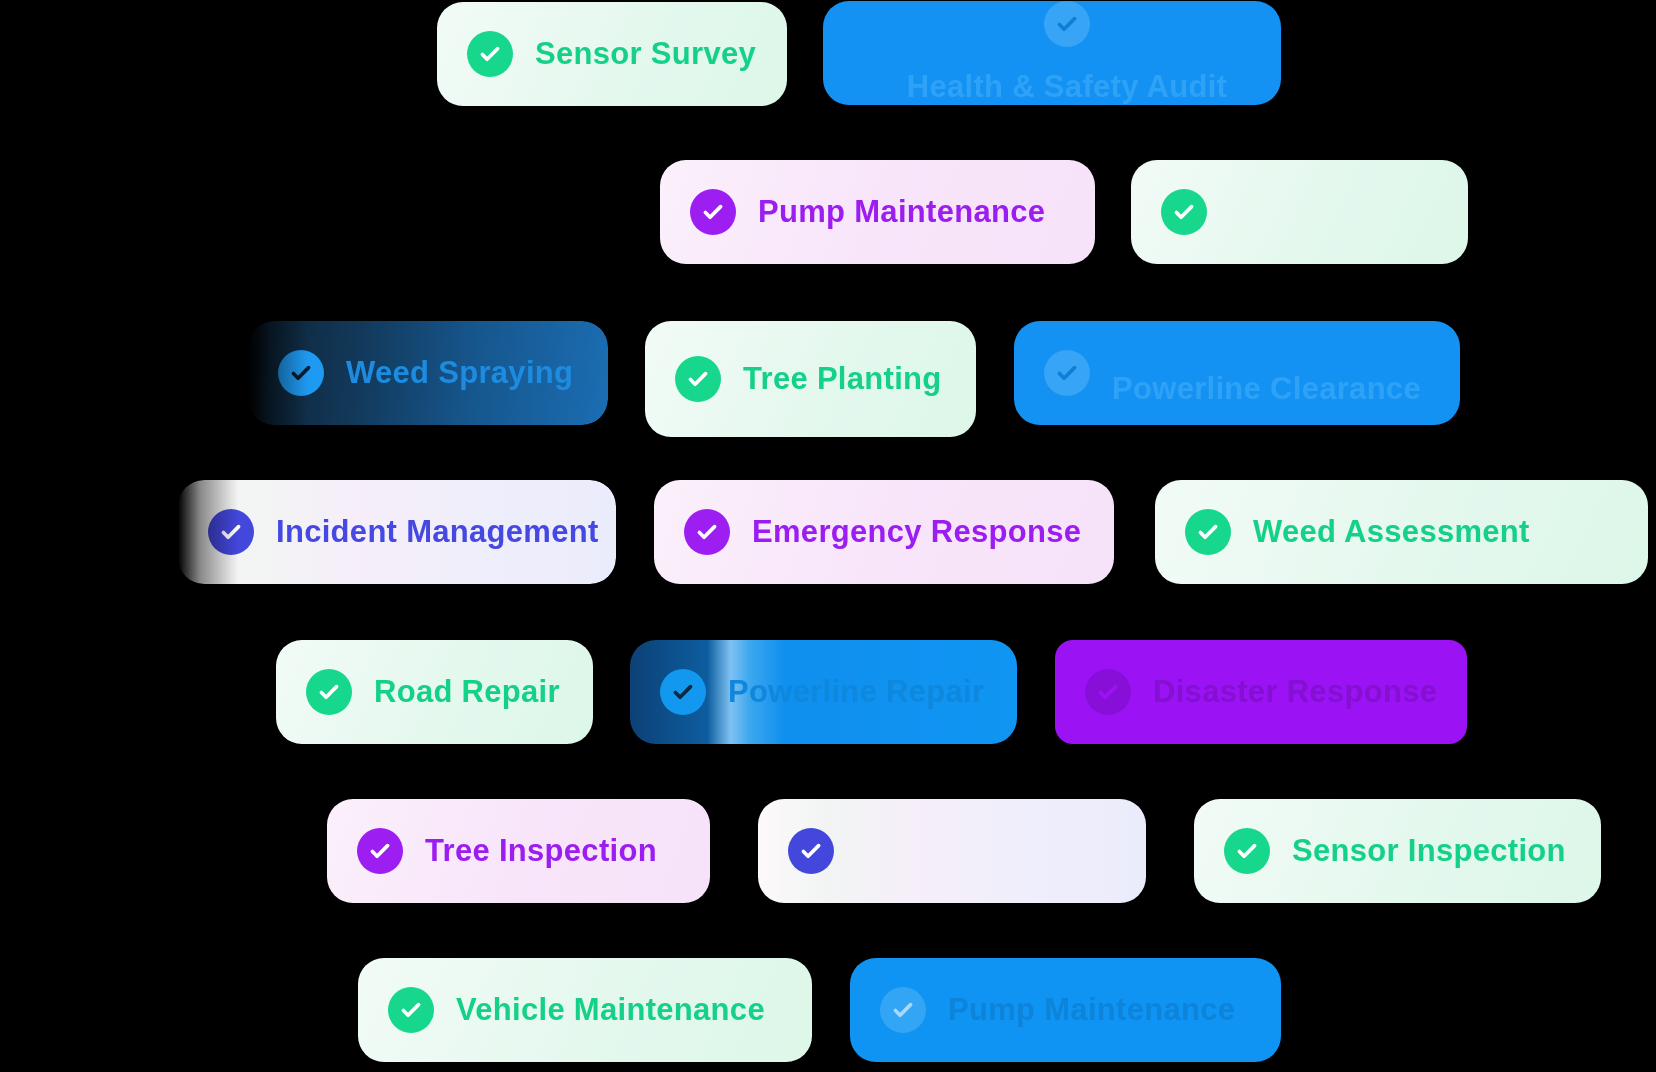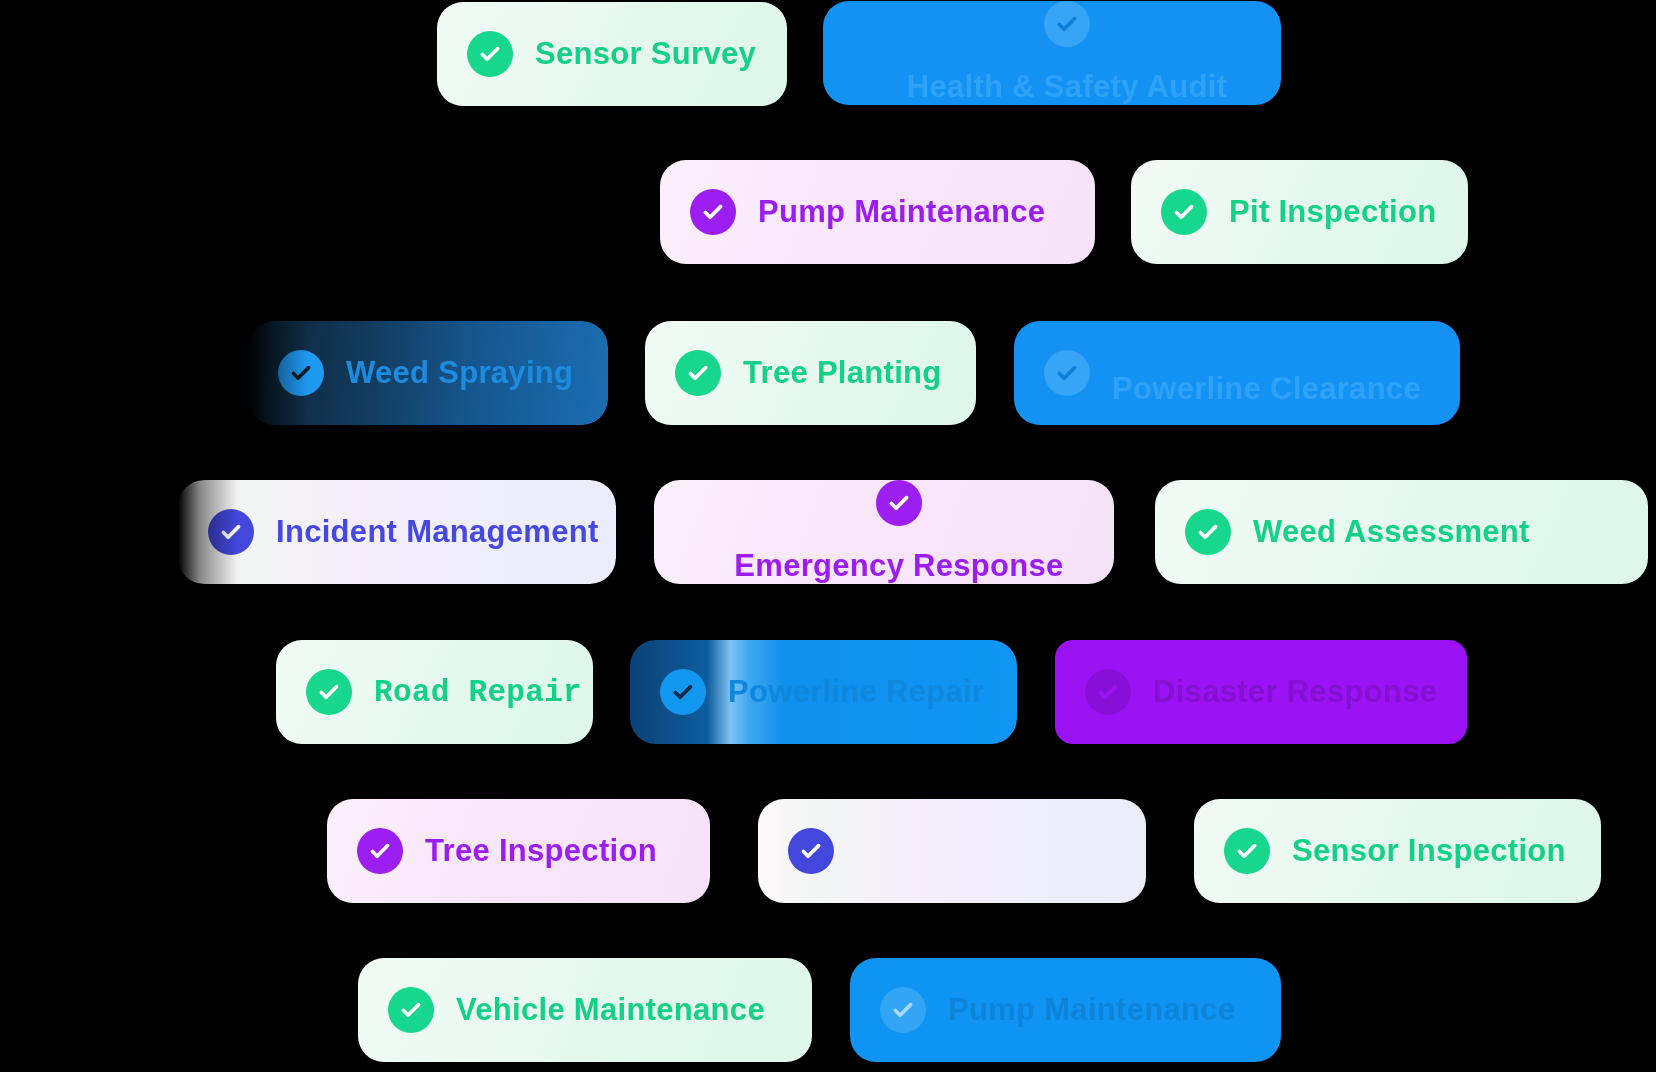--- a/index.html
+++ b/index.html
@@ -69,31 +69,30 @@
       </svg>
     </span>
     <span class="label" style="color: rgb(156, 29, 239);">Pump Maintenance</span>
   </div>
       <div class="badge" style="left: 1131px; top: 160px; width: 337px; height: 104px; background: linear-gradient(115deg, rgb(242, 251, 246) 0%, rgb(228, 248, 238) 55%, rgb(221, 247, 233) 100%); border-radius: 26px;">
     <span class="icon" style="background: rgb(22, 215, 140);">
       <svg width="26" height="26" viewBox="0 0 24 24" fill="none">
         <path d="M5 12.5l4.3 4.3L19 7" stroke="#ffffff" stroke-width="3.4" stroke-linecap="round" stroke-linejoin="round"></path>
       </svg>
     </span>
-    <span class="label" style="color: rgb(21, 209, 136);">Pit Inspection</span>
   </div>
       <div class="badge fade-left" style="left: 248px; top: 321px; width: 360px; height: 104px; background: linear-gradient(95deg, rgb(13, 33, 51) 0%, rgb(18, 58, 92) 32%, rgb(22, 86, 141) 62%, rgb(27, 109, 179) 100%); border-radius: 26px;">
     <span class="icon" style="background: rgb(31, 154, 242);">
       <svg width="26" height="26" viewBox="0 0 24 24" fill="none">
         <path d="M5 12.5l4.3 4.3L19 7" stroke="#0c1c2b" stroke-width="3.4" stroke-linecap="round" stroke-linejoin="round"></path>
       </svg>
     </span>
     <span class="label" style="color: rgb(29, 140, 224);">Weed Spraying</span>
   </div>
-      <div class="badge" style="left: 645px; top: 321px; width: 331px; height: 104px; background: linear-gradient(115deg, rgb(242, 251, 246) 0%, rgb(228, 248, 238) 55%, rgb(221, 247, 233) 100%); border-radius: 26px;">
+      <div class="badge" style="left: 645px; top: 321px; width: 331px; height: 116px; background: linear-gradient(115deg, rgb(242, 251, 246) 0%, rgb(228, 248, 238) 55%, rgb(221, 247, 233) 100%); border-radius: 26px;">
     <span class="icon" style="background: rgb(22, 215, 140);">
       <svg width="26" height="26" viewBox="0 0 24 24" fill="none">
         <path d="M5 12.5l4.3 4.3L19 7" stroke="#ffffff" stroke-width="3.4" stroke-linecap="round" stroke-linejoin="round"></path>
       </svg>
     </span>
     <span class="label" style="color: rgb(21, 209, 136);">Tree Planting</span>
   </div>
       <div class="badge" style="left: 1014px; top: 321px; width: 446px; height: 104px; background: rgb(20, 146, 244); border-radius: 26px;">
     <span class="icon" style="background: rgb(56, 164, 246);">
       <svg width="26" height="26" viewBox="0 0 24 24" fill="none">
@@ -103,21 +102,21 @@
     <span class="label" style="color: rgb(46, 162, 247); margin-top: 32px;">Powerline Clearance</span>
   </div>
       <div class="badge fade-left" style="left: 178px; top: 480px; width: 438px; height: 104px; background: linear-gradient(90deg, rgb(253, 249, 252) 0%, rgb(242, 245, 243) 16%, rgb(246, 238, 250) 40%, rgb(239, 238, 251) 70%, rgb(235, 236, 251) 100%); border-radius: 26px;">
     <span class="icon" style="background: rgb(67, 71, 220);">
       <svg width="26" height="26" viewBox="0 0 24 24" fill="none">
         <path d="M5 12.5l4.3 4.3L19 7" stroke="#ffffff" stroke-width="3.4" stroke-linecap="round" stroke-linejoin="round"></path>
       </svg>
     </span>
     <span class="label" style="color: rgb(69, 73, 226);">Incident Management</span>
   </div>
-      <div class="badge" style="left: 654px; top: 480px; width: 460px; height: 104px; background: linear-gradient(110deg, rgb(251, 240, 251) 0%, rgb(248, 229, 250) 50%, rgb(247, 227, 249) 100%); border-radius: 26px; flex-direction: column;">
+      <div class="badge" style="left: 654px; top: 480px; width: 460px; height: 104px; background: linear-gradient(110deg, rgb(251, 240, 251) 0%, rgb(248, 229, 250) 50%, rgb(247, 227, 249) 100%); border-radius: 26px;">
     <span class="icon" style="background: rgb(157, 30, 240);">
       <svg width="26" height="26" viewBox="0 0 24 24" fill="none">
         <path d="M5 12.5l4.3 4.3L19 7" stroke="#ffffff" stroke-width="3.4" stroke-linecap="round" stroke-linejoin="round"></path>
       </svg>
     </span>
     <span class="label" style="color: rgb(156, 29, 239);">Emergency Response</span>
   </div>
       <div class="badge" style="left: 1155px; top: 480px; width: 493px; height: 104px; background: linear-gradient(115deg, rgb(242, 251, 246) 0%, rgb(228, 248, 238) 55%, rgb(221, 247, 233) 100%); border-radius: 26px;">
     <span class="icon" style="background: rgb(22, 215, 140);">
       <svg width="26" height="26" viewBox="0 0 24 24" fill="none">
@@ -125,21 +124,21 @@
       </svg>
     </span>
     <span class="label" style="color: rgb(21, 209, 136);">Weed Assessment</span>
   </div>
       <div class="badge" style="left: 276px; top: 640px; width: 317px; height: 104px; background: linear-gradient(115deg, rgb(242, 251, 246) 0%, rgb(228, 248, 238) 55%, rgb(221, 247, 233) 100%); border-radius: 26px;">
     <span class="icon" style="background: rgb(22, 215, 140);">
       <svg width="26" height="26" viewBox="0 0 24 24" fill="none">
         <path d="M5 12.5l4.3 4.3L19 7" stroke="#ffffff" stroke-width="3.4" stroke-linecap="round" stroke-linejoin="round"></path>
       </svg>
     </span>
-    <span class="label" style="color: rgb(21, 209, 136); font-family: Liberation Mono, monospace;">Road Repair</span>
+    <span class="label" style="color: rgb(21, 209, 136);">Road Repair</span>
   </div>
       <div class="badge" style="left: 630px; top: 640px; width: 387px; height: 104px; background: linear-gradient(90deg, rgb(12, 65, 118) 0%, rgb(13, 93, 159) 20%, rgb(127, 194, 243) 26%, rgb(59, 167, 238) 31%, rgb(15, 143, 238) 40%, rgb(16, 149, 243) 100%); border-radius: 26px;">
     <span class="icon" style="background: rgb(19, 152, 240);">
       <svg width="26" height="26" viewBox="0 0 24 24" fill="none">
         <path d="M5 12.5l4.3 4.3L19 7" stroke="#0c2a44" stroke-width="3.4" stroke-linecap="round" stroke-linejoin="round"></path>
       </svg>
     </span>
     <span class="label" style="color: rgb(15, 135, 221);">Powerline Repair</span>
   </div>
       <div class="badge" style="left: 1055px; top: 640px; width: 412px; height: 104px; background: rgb(155, 19, 244); border-radius: 18px;">

